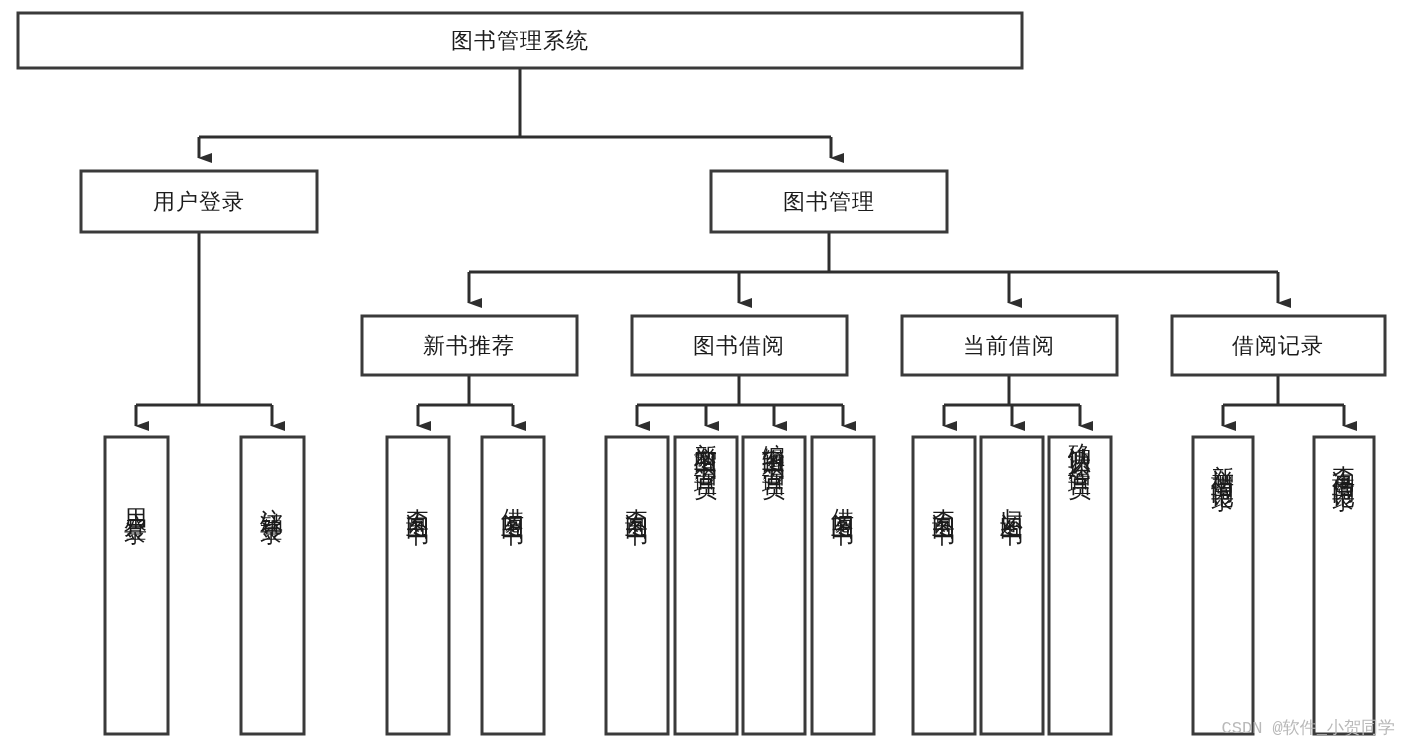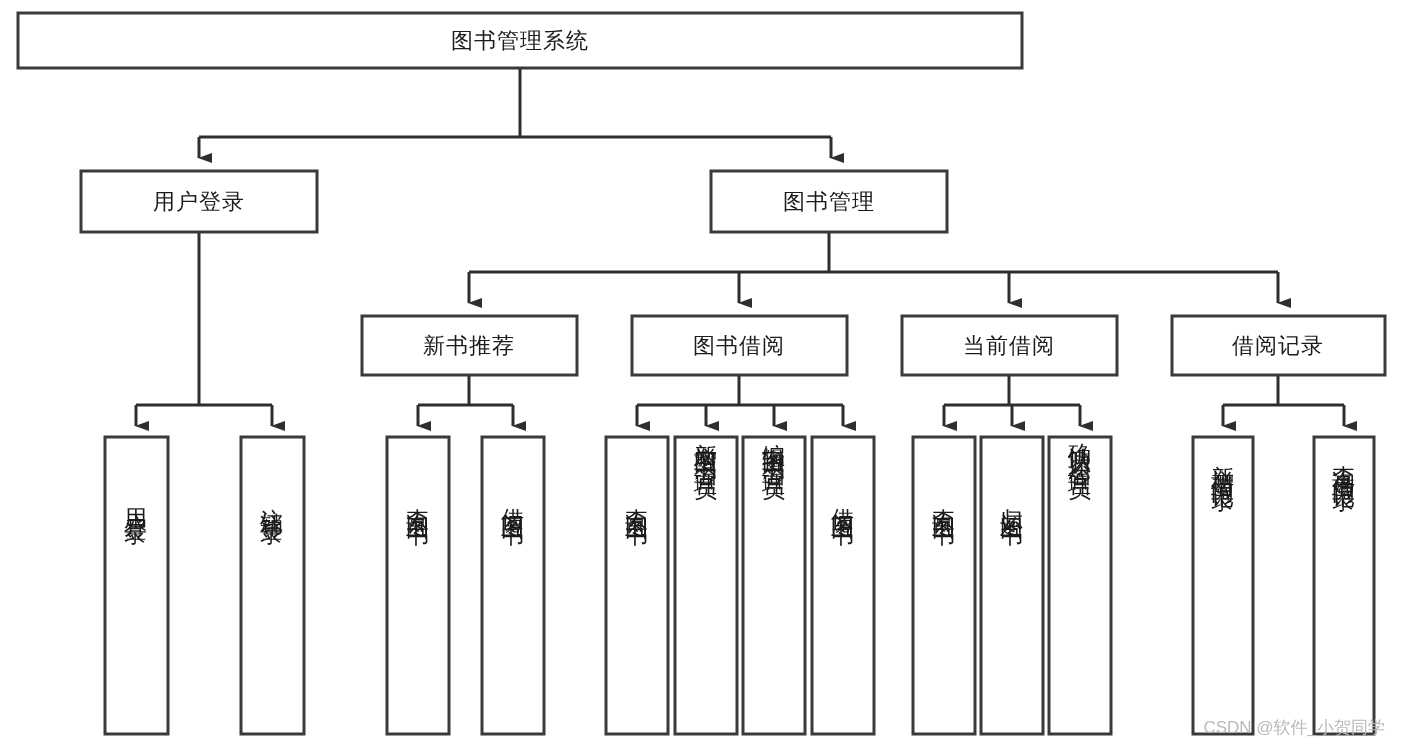--- a/index.html
+++ b/index.html
@@ -51,23 +51,23 @@
     stroke: #2e2e2e;
     stroke-width: 3;
     fill: none;
   }
   .arrow-head {
     fill: #2e2e2e;
     stroke: none;
   }
   .watermark {
     position: absolute;
-    right: 20px;
+    right: 10px;
     bottom: 8px;
-    font-family: Liberation Sans, sans-serif;
+    font-family: Liberation Mono, monospace;
     font-size: 17px;
     color: #b9b9b9;
     white-space: nowrap;
     pointer-events: none;
     user-select: none;
   }
 </style>
 </head>
 <body>
 

